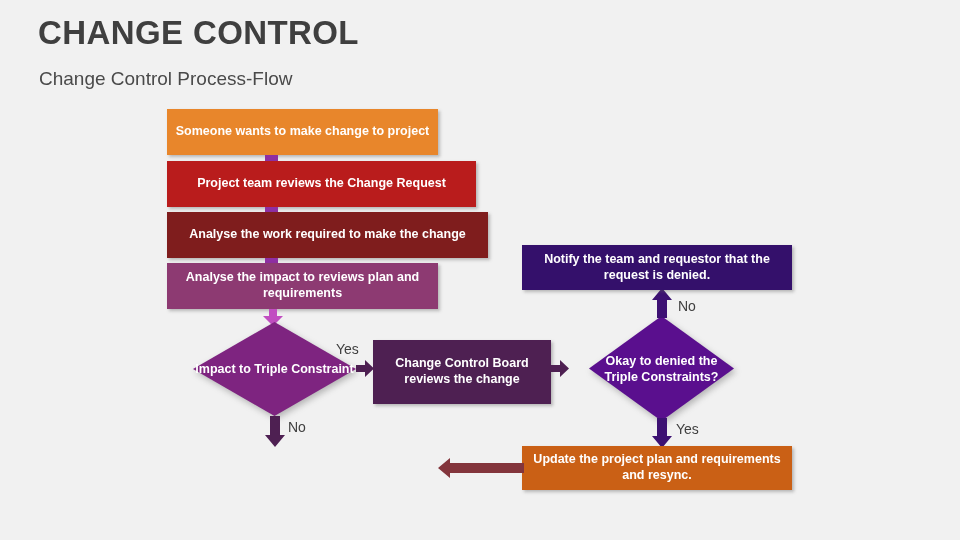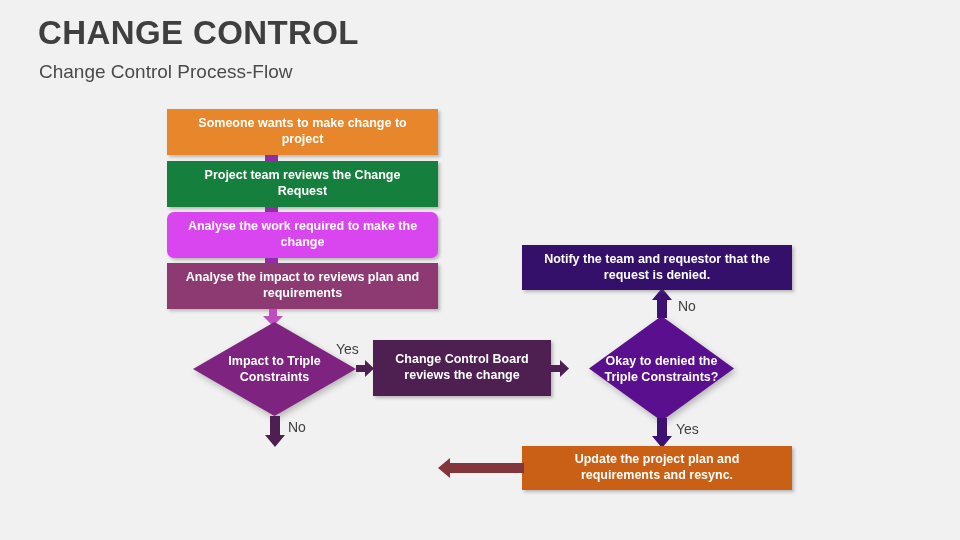--- a/index.html
+++ b/index.html
@@ -27,40 +27,40 @@
     top: 14px;
     font-size: 33px;
     font-weight: bold;
     color: #3f3f3f;
     letter-spacing: 0.4px;
     white-space: nowrap;
   }
   .subtitle {
     position: absolute;
     left: 39px;
-    top: 61px;
+    top: 68px;
     font-size: 19px;
     font-weight: normal;
     color: #4a4a4a;
     white-space: nowrap;
   }
 
   
   .node {
     position: absolute;
     box-sizing: border-box;
     display: flex;
     align-items: center;
     justify-content: center;
     text-align: center;
     color: #ffffff;
     font-weight: bold;
     font-size: 12.5px;
     line-height: 1.25;
-    padding: 2px 16px;
+    padding: 2px 8px;
     box-shadow: 2px 2px 3px rgba(90,90,90,0.38);
   }
   .node span { display: block; }
 
   
   .diamond-wrap {
     position: absolute;
   }
   .diamond-shape {
     position: absolute;
@@ -111,27 +111,27 @@
 
   <div class="title">CHANGE CONTROL</div>
   <div class="subtitle">Change Control Process-Flow</div>
 
   <div class="node" style="left:167px; top:109px; width:271px; height:46px; background:#e8862b;">
     <span>Someone wants to make change to project</span>
   </div>
 
   <div class="tab" style="left:265px; top:155px; background:#8f2fa3;"></div>
 
-  <div class="node" style="left:167px; top:161px; width:271px; height:46px; background:#15803d;">
+  <div class="node" style="left:167px; top:161px; width:309px; height:46px; background:#b91c1c;">
     <span>Project team reviews the Change Request</span>
   </div>
 
   <div class="tab" style="left:265px; top:207px; background:#8f2fa3;"></div>
 
-  <div class="node" style="left:167px; top:212px; width:271px; height:46px; background:#d946ef;border-radius:7px;">
+  <div class="node" style="left:167px; top:212px; width:321px; height:46px; background:#7f1d1d;">
     <span>Analyse the work required to make the change</span>
   </div>
 
   <div class="tab" style="left:265px; top:258px; background:#8f2fa3;"></div>
 
   <div class="node" style="left:167px; top:263px; width:271px; height:46px; background:#8d3a72;">
     <span>Analyse the impact to reviews plan and requirements</span>
   </div>
 
   <div class="arrow" style="left:262px; top:309px; width:22px; height:18px;">
@@ -139,38 +139,38 @@
       <polygon points="7,0 15,0 15,7 21,7 11,17 1,7 7,7" fill="#c14ec1"></polygon>
     </svg>
   </div>
 
   <div class="diamond-wrap" style="left:193px; top:322px; width:163px; height:94px;">
     <div class="diamond-shape">
       <svg width="163" height="94" viewBox="0 0 163 94">
         <polygon points="81.5,0 163,47 81.5,94 0,47" fill="#7e2480"></polygon>
       </svg>
     </div>
-    <div class="diamond-label">Impact to Triple Constraints</div>
+    <div class="diamond-label">Impact to Triple Constraint</div>
   </div>
 
   <div class="arrow" style="left:356px; top:360px; width:18px; height:17px;">
     <svg width="18" height="17" viewBox="0 0 18 17">
       <polygon points="0,5 9,5 9,0 18,8.5 9,17 9,12 0,12" fill="#4e2052"></polygon>
     </svg>
   </div>
   <div class="edge-label" style="left:336px; top:341px;">Yes</div>
 
   <div class="arrow" style="left:265px; top:416px; width:20px; height:31px;">
     <svg width="20" height="31" viewBox="0 0 20 31">
       <polygon points="5,0 15,0 15,19 20,19 10,31 0,19 5,19" fill="#4e2052"></polygon>
     </svg>
   </div>
   <div class="edge-label" style="left:288px; top:419px;">No</div>
 
-  <div class="node" style="left:373px; top:340px; width:178px; height:56px; background:#4e2052;">
+  <div class="node" style="left:373px; top:340px; width:178px; height:64px; background:#4e2052;">
     <span>Change Control Board reviews the change</span>
   </div>
 
   <div class="arrow" style="left:551px; top:360px; width:18px; height:17px;">
     <svg width="18" height="17" viewBox="0 0 18 17">
       <polygon points="0,5 9,5 9,0 18,8.5 9,17 9,12 0,12" fill="#4e2052"></polygon>
     </svg>
   </div>
 
   <div class="diamond-wrap" style="left:589px; top:316px; width:145px; height:105px;">

